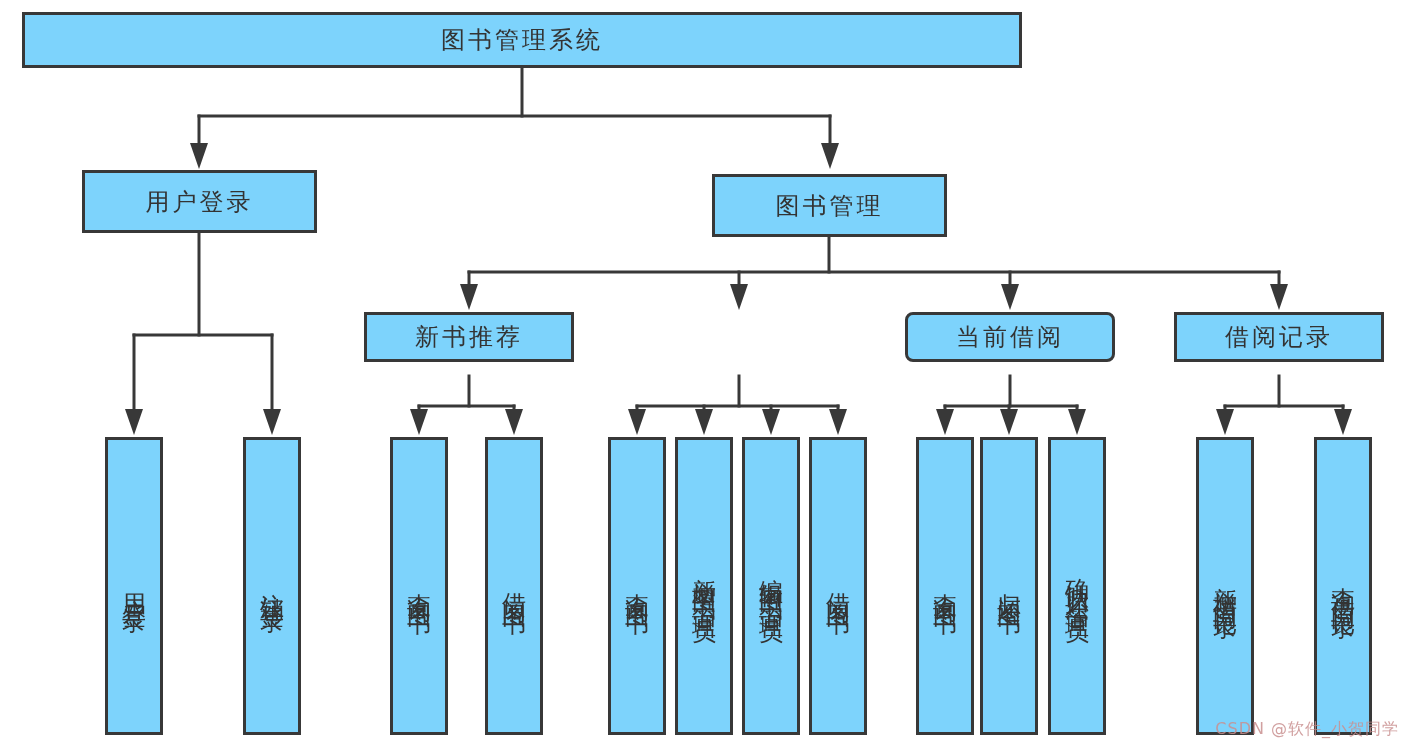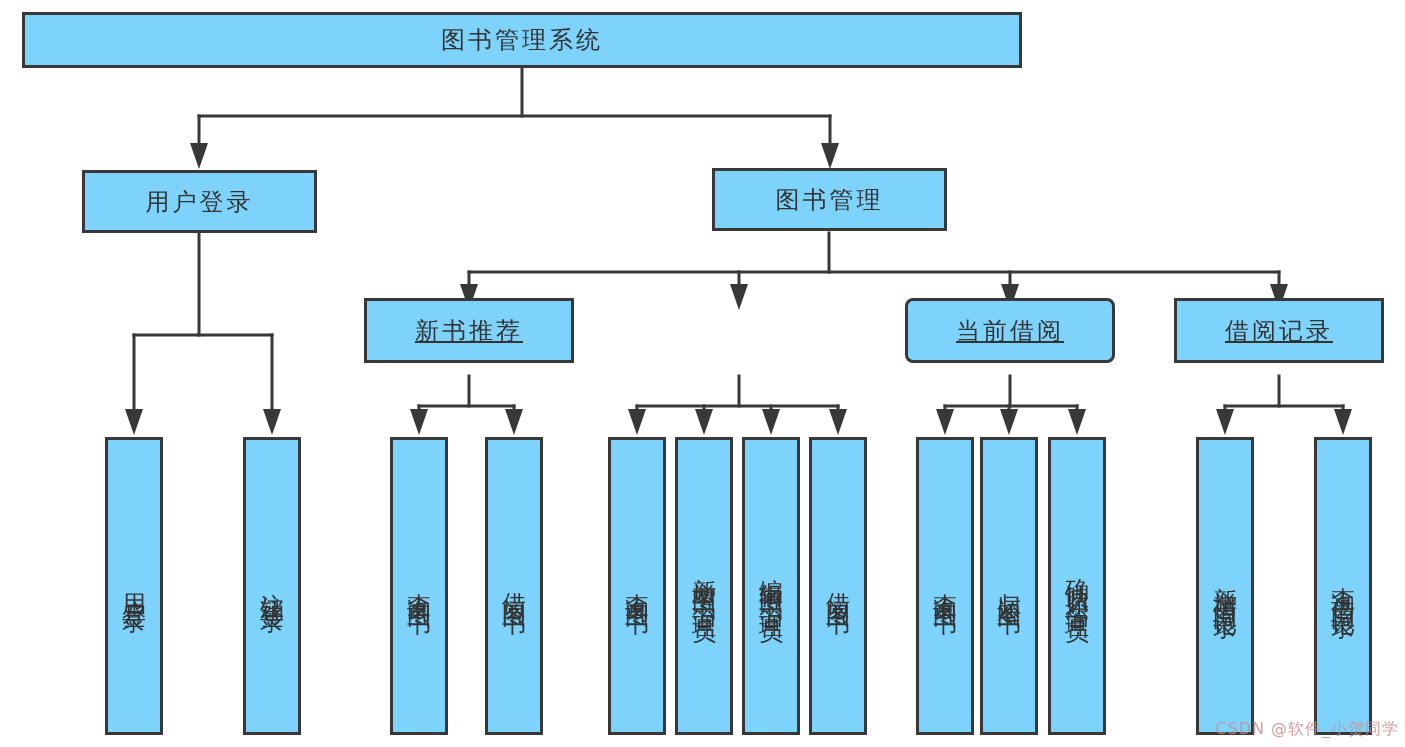--- a/index.html
+++ b/index.html
@@ -41,23 +41,23 @@
     text-orientation: mixed;
     font-size: 24px;
     letter-spacing: 6px;
     line-height: 1;
     white-space: nowrap;
   }
   
   .n-root   { left: 22px;   top: 12px;  width: 1000px; height: 56px; }
   
   .n-login  { left: 82px;   top: 170px; width: 235px;  height: 63px; }
-  .n-mgmt   { left: 712px;  top: 168px; width: 235px;  height: 63px; font-family: Liberation Mono, monospace; }
-  
-  .lvl3     { top: 298px; height: 65px; width: 210px; text-decoration: underline; }
+  .n-mgmt   { left: 712px;  top: 174px; width: 235px;  height: 63px; font-family: Liberation Mono, monospace; }
+  
+  .lvl3     { top: 312px; height: 50px; width: 210px; }
   .n-rec    { left: 364px; }
   .n-bb     { left: 634px; }
   .n-cb     { left: 905px; border-radius: 8px; }
   .n-br     { left: 1174px; }
   
   .leaf     { top: 437px; height: 298px; width: 58px; }
   .n-l-login  { left: 105px; }
   .n-l-logout { left: 243px; }
   .n-rec-q    { left: 390px; }
   .n-rec-b    { left: 485px; }

